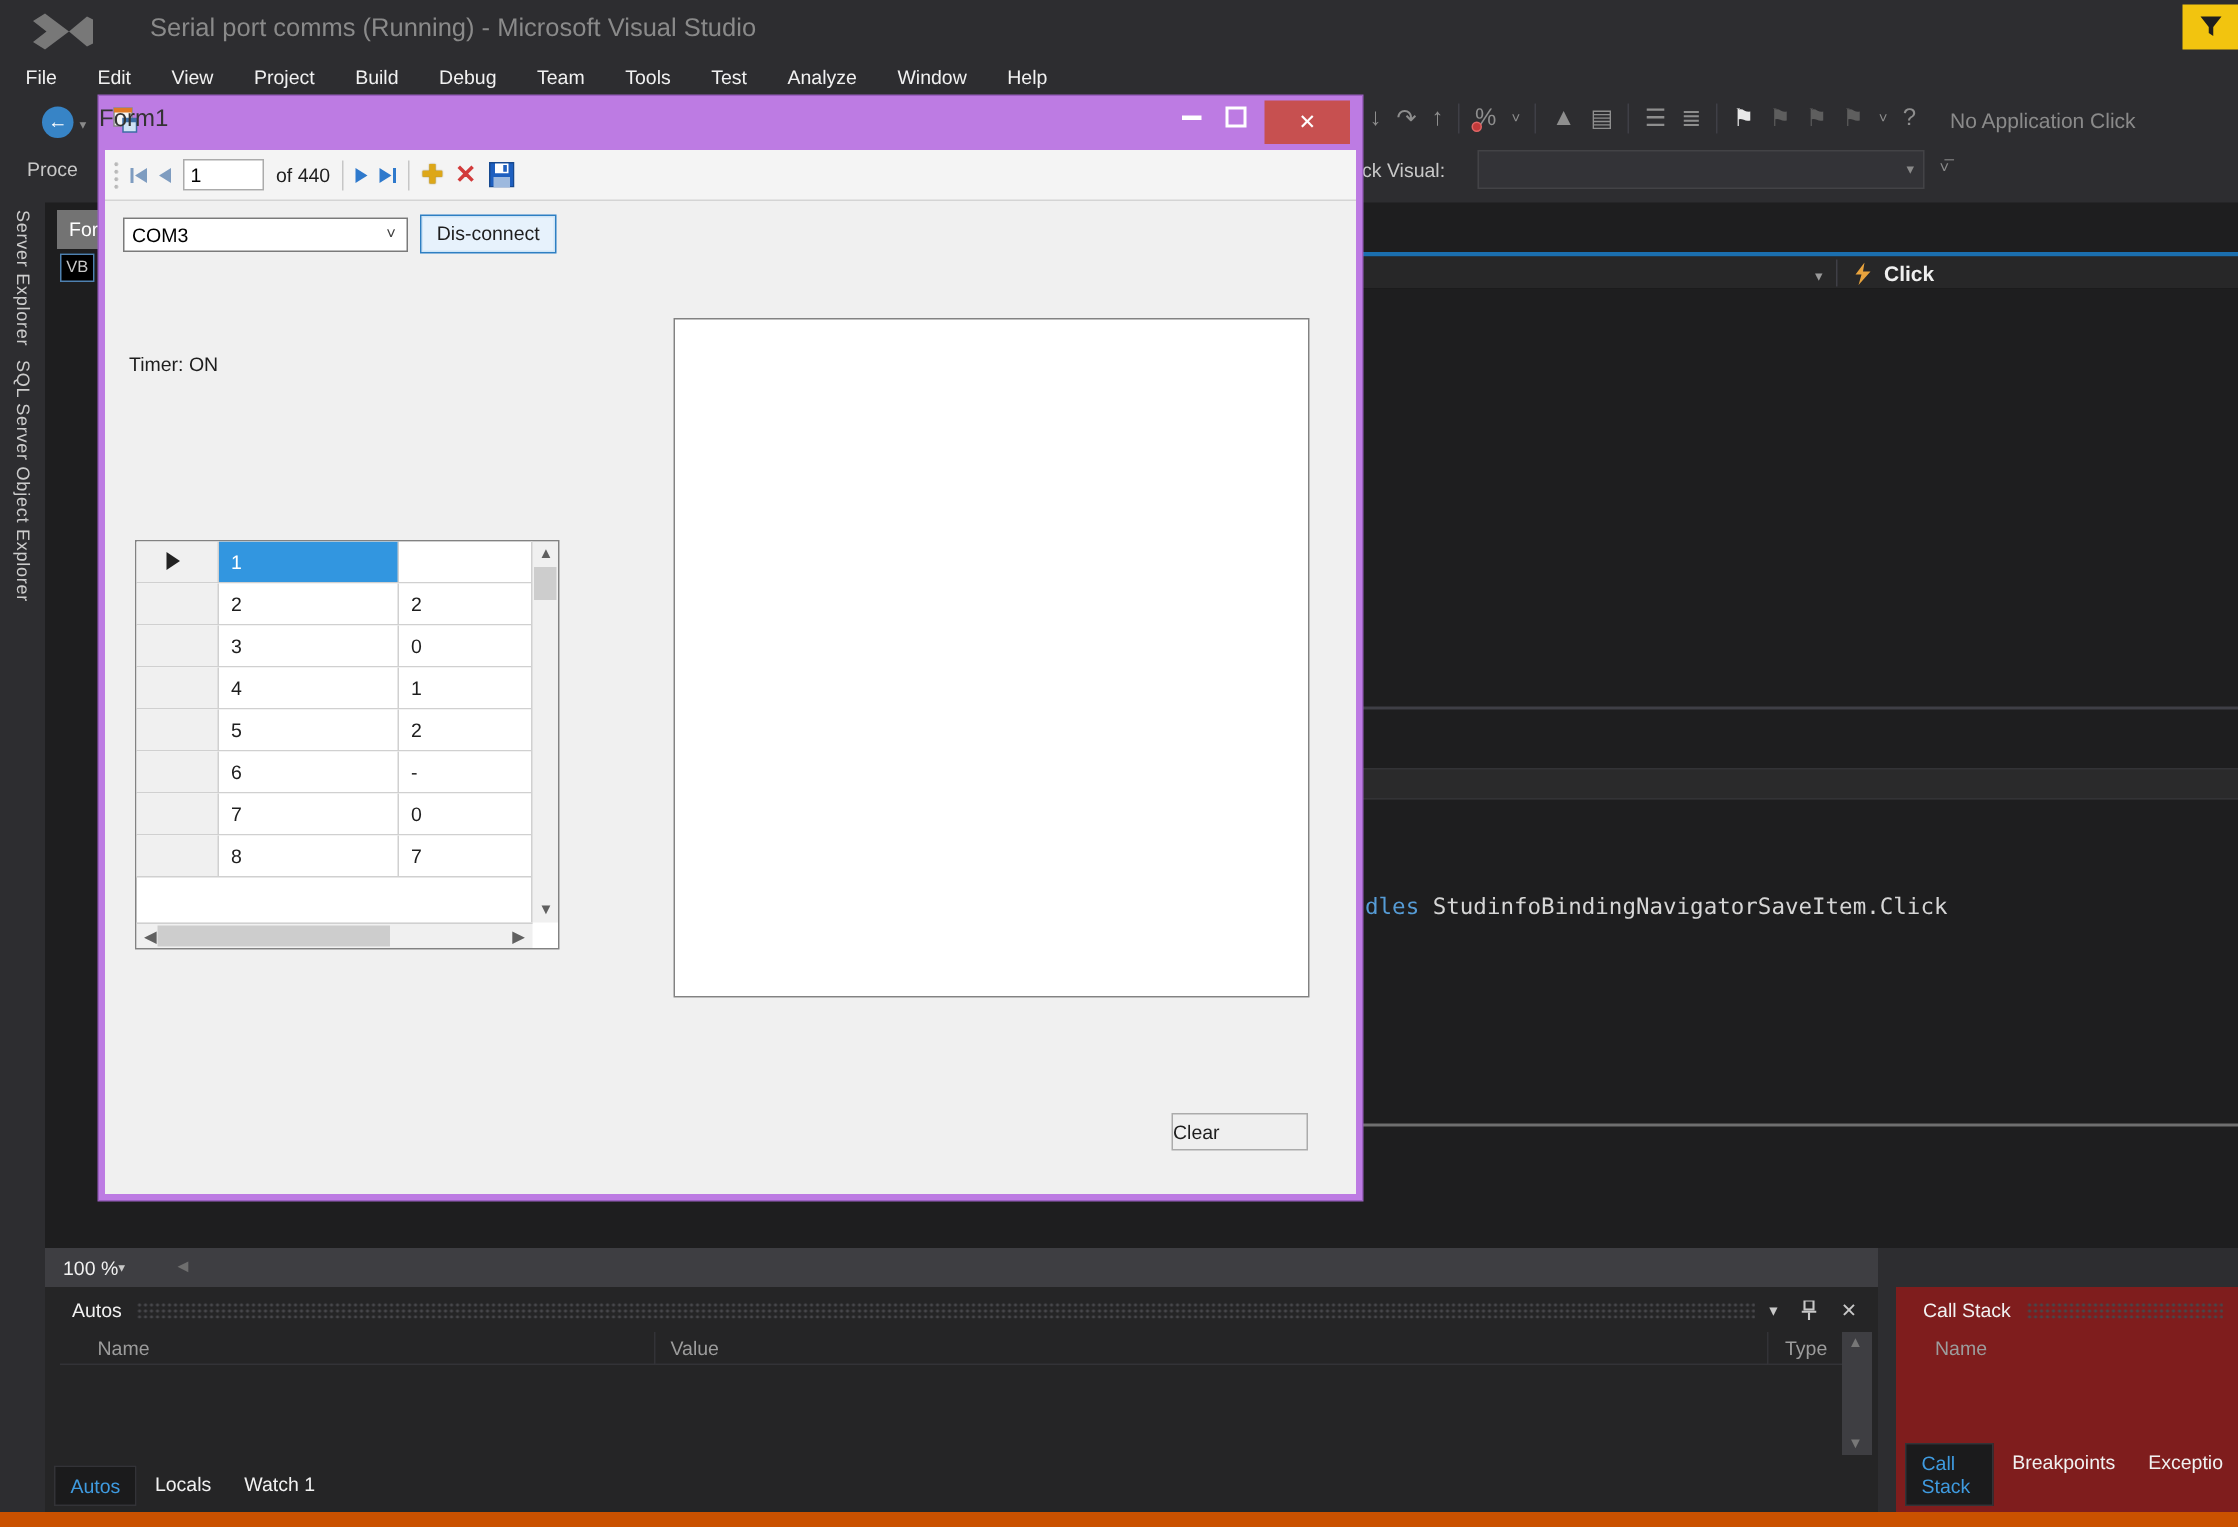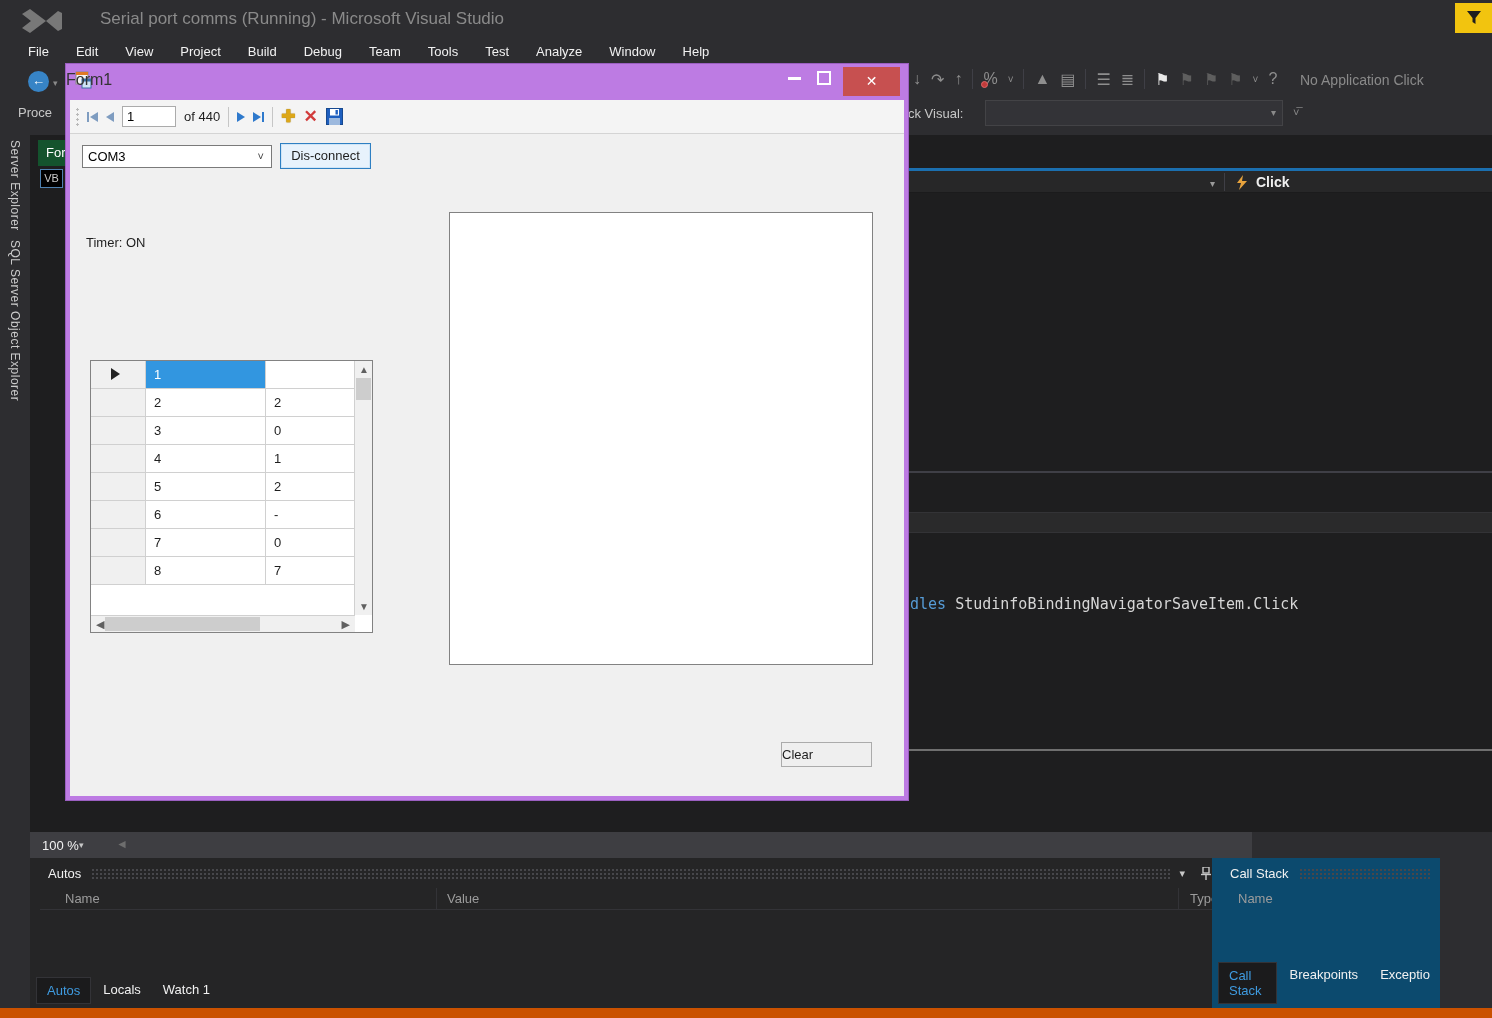--- a/index.html
+++ b/index.html
@@ -4,21 +4,21 @@
 <style>
   * { margin:0; padding:0; box-sizing:border-box; }
   html,body { width:1492px; height:1018px; overflow:hidden; background:#2d2d30;
               font-family:"Liberation Sans", sans-serif; }
   .abs { position:absolute; }
 
   
   #titlebar { left:0; top:0; width:1492px; height:40px; background:#2d2d30; color:#8f8f8f; }
   #vs-title { left:100px; top:9px; font-size:17px; color:#8a8a8a; }
   #feedback-btn { left:1455px; top:3px; width:37px; height:30px; background:#f2c40f; display:flex; align-items:center; justify-content:center; }
-  #menubar { left:0; top:40px; width:1492px; height:22px; display:flex; gap:27px; padding-left:28px; align-items:center; color:#f1f1f1; font-size:13px; }
+  #menubar { left:0; top:40px; width:1492px; height:22px; display:flex; gap:27px; padding-left:17px; align-items:center; color:#f1f1f1; font-size:13px; }
   .menu-item { cursor:default; }
 
   
   .vtab { color:#cccccc; font-size:12px; writing-mode:vertical-rl; letter-spacing:0.5px; }
   #vtab-server  { left:8px; top:140px; }
   #vtab-sql     { left:8px; top:240px; }
 
   
   #back-icon { left:28px; top:71px; width:21px; height:21px; border-radius:50%; background:#3784c6; color:#fff; font-size:13px; text-align:center; line-height:20px; }
   #back-caret { left:53px; top:78px; color:#8a8a8a; font-size:9px; }
@@ -27,21 +27,21 @@
   .tb-sep { width:1px; height:20px; background:#3f3f46; }
   .tb-pct { position:relative; }
   .tb-pct .reddot { position:absolute; left:-2px; bottom:0; width:7px; height:7px; border-radius:50%; background:#c23a3a; border:1px solid #e06666; }
   #appinsights { left:1300px; top:72px; color:#8a8a8a; font-size:14px; white-space:nowrap; }
   #stackframe-label { left:908px; top:106px; color:#c8c8c8; font-size:13px; }
   #stackframe-combo { left:985px; top:100px; width:298px; height:26px; background:#333337; border:1px solid #434346; color:#8a8a8a; }
   #stackframe-combo .caret { position:absolute; right:6px; top:6px; font-size:10px; color:#8a8a8a; }
   #stackframe-extra { left:1293px; top:106px; color:#8a8a8a; font-size:11px; }
 
   
-  #doc-tab { left:38px; top:140px; width:48px; height:26px; background:#14532d; color:#ffffff; font-size:13px; padding:5px 0 0 8px; }
+  #doc-tab { left:38px; top:140px; width:48px; height:26px; background:#737373; color:#ffffff; font-size:13px; padding:5px 0 0 8px; }
   #vb-badge { left:40px; top:169px; width:23px; height:19px; border:1px solid #4f81b0; background:#000000; color:#c9c9c9; font-size:11px; text-align:center; line-height:17px; }
 
   
   #editor { left:30px; top:135px; width:1462px; height:697px; background:#1e1e1f; }
   #editor-blue-line { left:908px; top:168px; width:584px; height:3px; background:#1b6faf; }
   #editor-navbar { left:908px; top:171px; width:584px; height:22px; background:#272728; border-bottom:1px solid #1b1b1c; }
   #member-combo-caret { position:absolute; left:302px; top:7px; color:#9a9a9a; font-size:10px; }
   #navbar-divider { position:absolute; left:316px; top:2px; width:1px; height:18px; background:#3f3f46; }
   #event-bolt { position:absolute; left:328px; top:4px; }
   #event-name { position:absolute; left:348px; top:3px; color:#efefef; font-size:14px; font-weight:bold; }
@@ -70,21 +70,21 @@
   #autos-col-type  { position:absolute; left:1150px; top:3px; }
   .colsep { position:absolute; top:0; width:1px; height:22px; background:#333337; }
   #autos-vscroll { position:absolute; left:1198px; top:30px; width:20px; height:82px; background:#3e3e42; }
   #autos-vscroll .up   { position:absolute; top:2px; left:4px; color:#777; font-size:10px; }
   #autos-vscroll .down { position:absolute; bottom:2px; left:4px; color:#777; font-size:10px; }
   .tabs-row { position:absolute; left:6px; bottom:4px; display:flex; gap:2px; font-size:13px; }
   .tool-tab { padding:5px 10px; color:#f1f1f1; }
   .tool-tab.active { background:#1b1b1c; color:#3f9be0; border:1px solid #333337; }
 
   
-  #callstack { left:1212px; top:858px; width:228px; height:150px; background:#0c4a6e;text-decoration:underline; }
+  #callstack { left:1264px; top:858px; width:228px; height:150px; background:#7f1d1d;text-decoration:underline; }
   #cs-col-name { position:absolute; left:26px; top:33px; color:#9c9c9c; font-size:13px; }
 
   #statusbar { left:0; top:1008px; width:1492px; height:10px; background:#ca5100; }
 
   
   #form-window { left:66px; top:64px; width:842px; height:736px; background:#bd7be3; z-index:50; box-shadow:0 0 0 1px #9a5fc0; }
   #form-titlebar { position:absolute; left:0; top:0; width:100%; height:36px; }
   #form-icon { position:absolute; left:9px; top:7px; }
   #form-title { position:absolute; left:0; top:7px; width:100%; text-align:left; color:#333333; font-size:16px; }
   #btn-min { position:absolute; left:722px; top:13px; width:13px; height:3px; background:#ffffff; }

